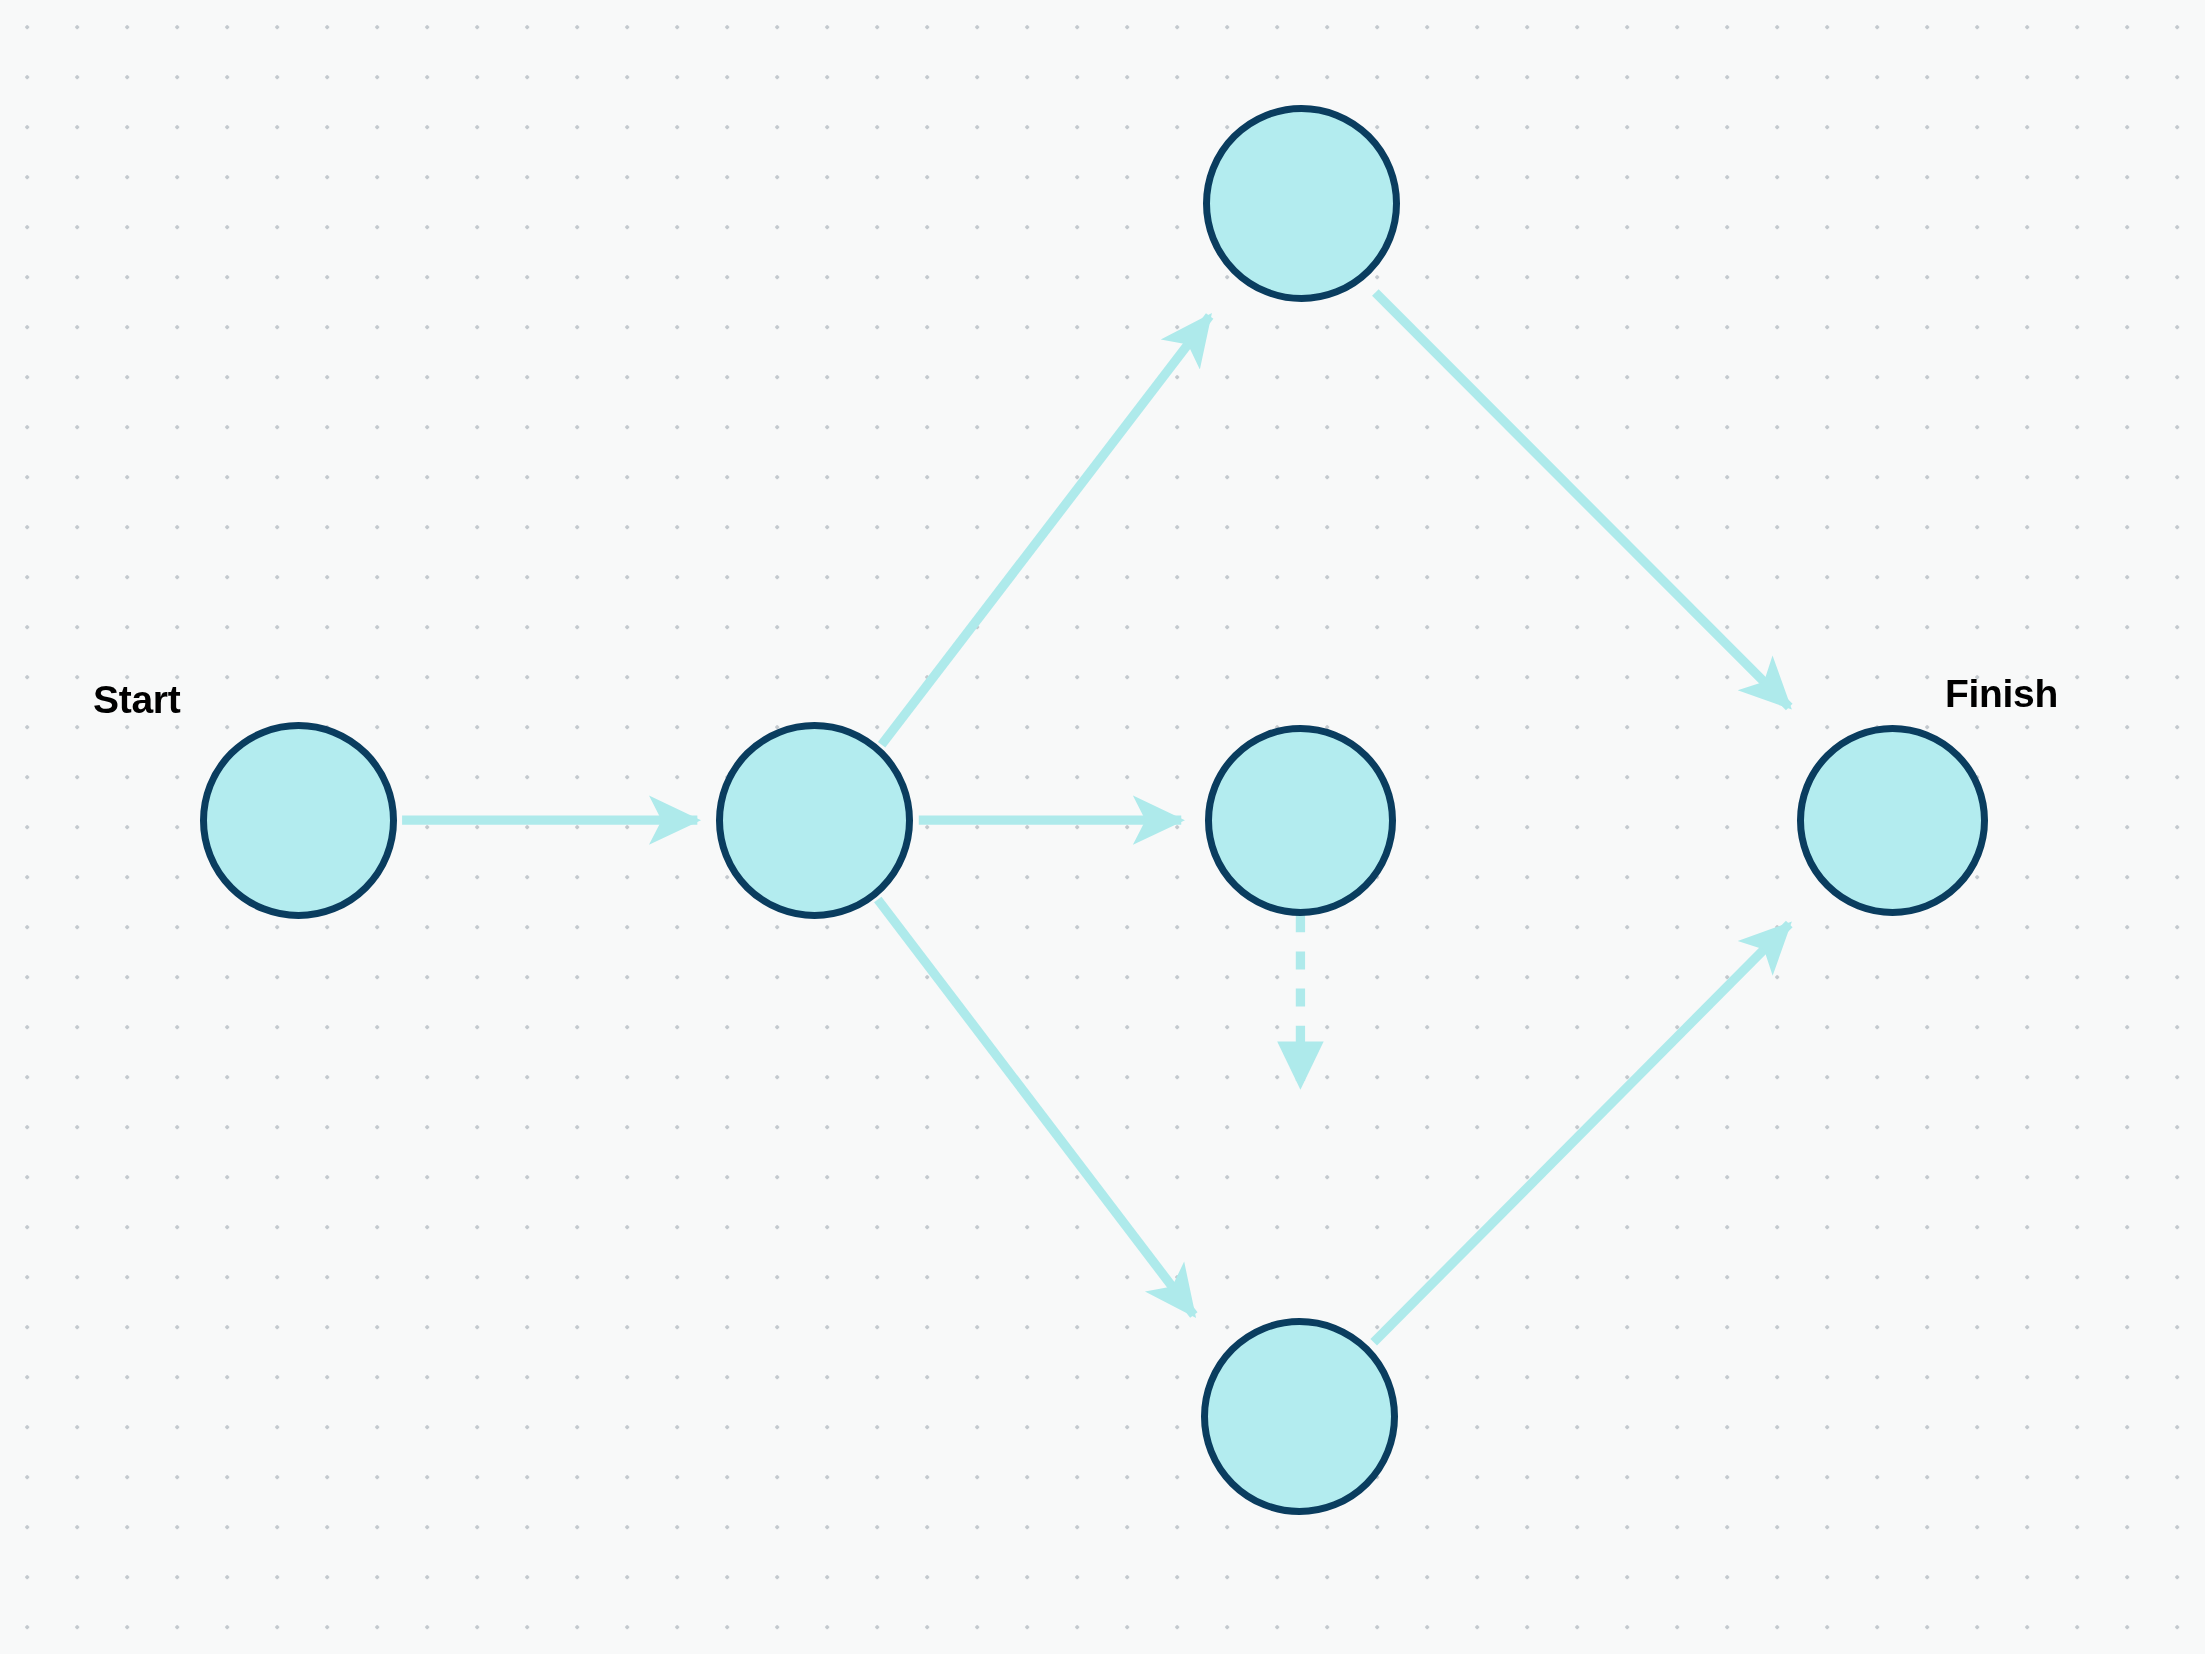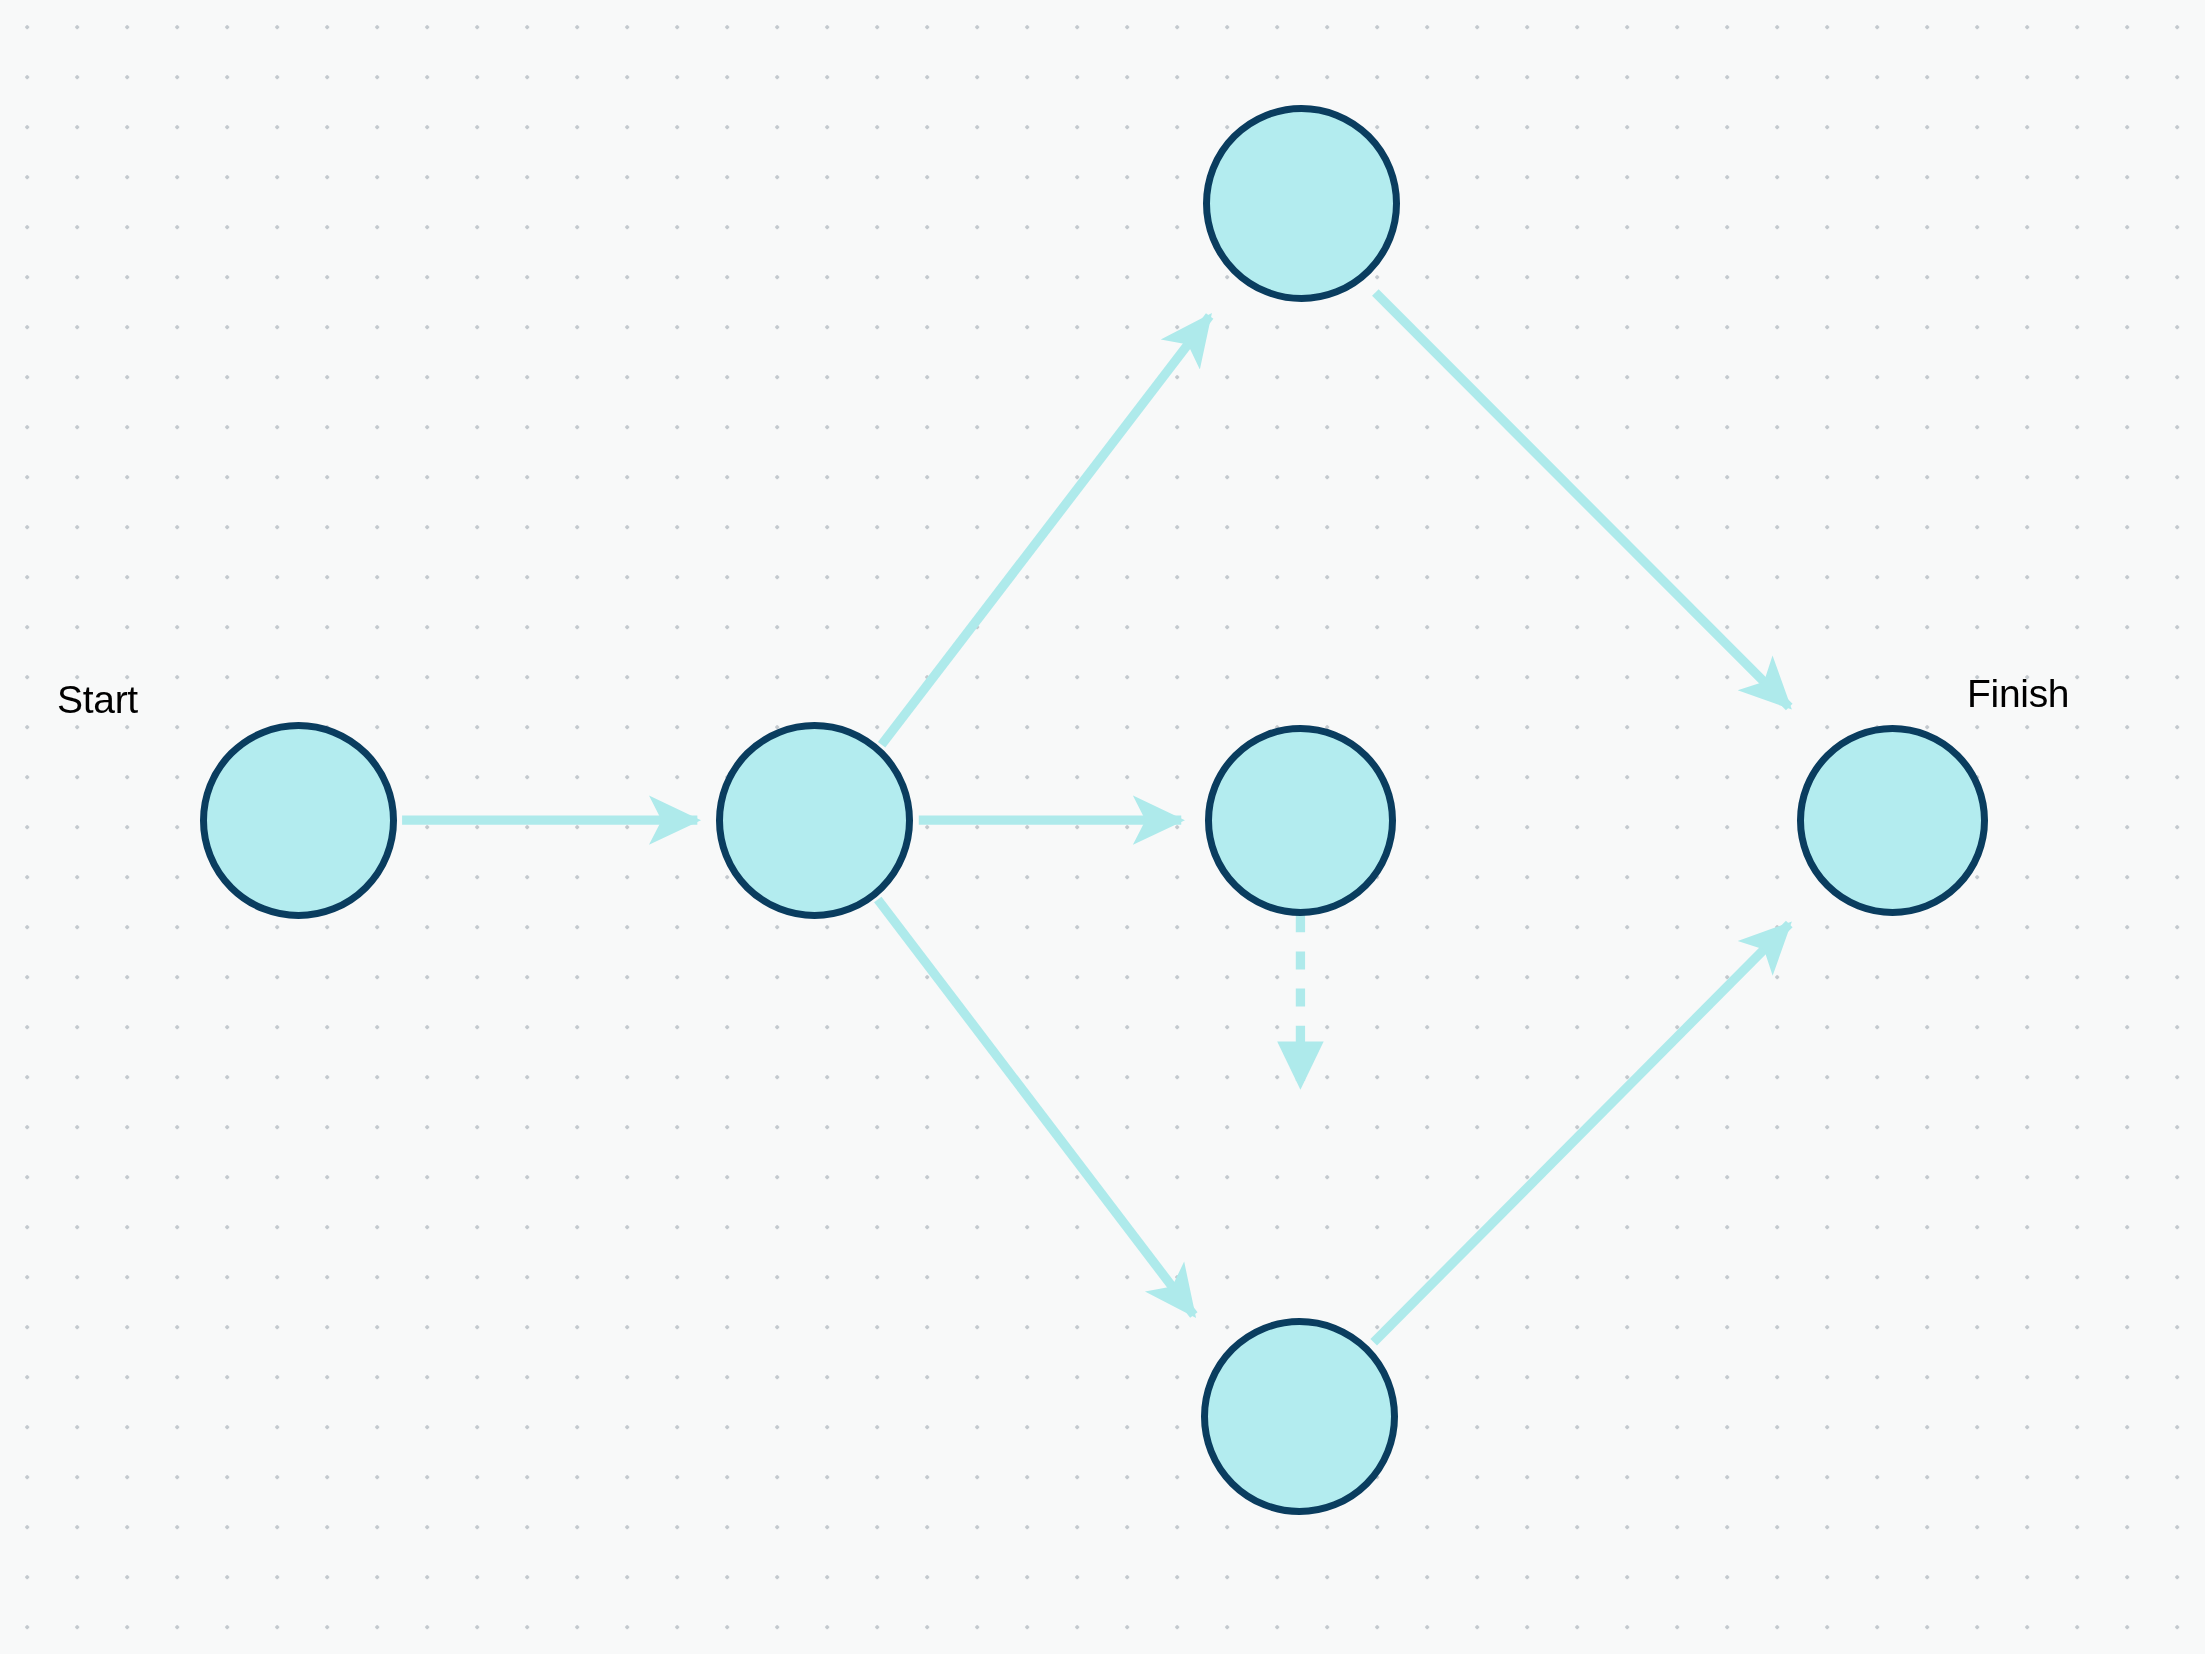--- a/index.html
+++ b/index.html
@@ -28,25 +28,26 @@
     height: 1654px;
   }
   .node {
     position: absolute;
     border-radius: 50%;
     box-sizing: border-box;
   }
   .node-label {
     position: absolute;
     color: #000000;
-    font-weight: normal;
+    font-weight: bold;
     font-size: 39px;
     line-height: 1;
     letter-spacing: -0.3px;
     white-space: nowrap;
+    margin-left: 36px;
   }
 </style>
 </head>
 <body>
 
 <div id="canvas">
 
   <svg id="edge-layer" viewBox="0 0 4032 3025">
     <defs>
       <marker id="arrow-solid" markerWidth="6" markerHeight="6" refX="5.2" refY="3" orient="auto" markerUnits="strokeWidth">
@@ -81,16 +82,16 @@
   <div class="node" style="left:1203px; top:105px; width:197px; height:197px; background:#b3ecef; border:7.1px solid #0a3d5f;"></div>
 
   <div class="node" style="left:1205px; top:725px; width:191px; height:191px; background:#b3ecef; border:7.1px solid #0a3d5f;"></div>
 
   <div class="node" style="left:1201px; top:1318px; width:197px; height:197px; background:#b3ecef; border:7.1px solid #0a3d5f;"></div>
 
   <div class="node" style="left:1797px; top:725px; width:191px; height:191px; background:#b3ecef; border:7.1px solid #0a3d5f;"></div>
 
   <div class="node-label" style="left:57px; top:680px;">Start</div>
 
-  <div class="node-label" style="left:1967px; top:674px;">Finish</div>
+  <div class="node-label" style="left:1909px; top:674px;">Finish</div>
 
 </div>
 
 
 </body></html>

